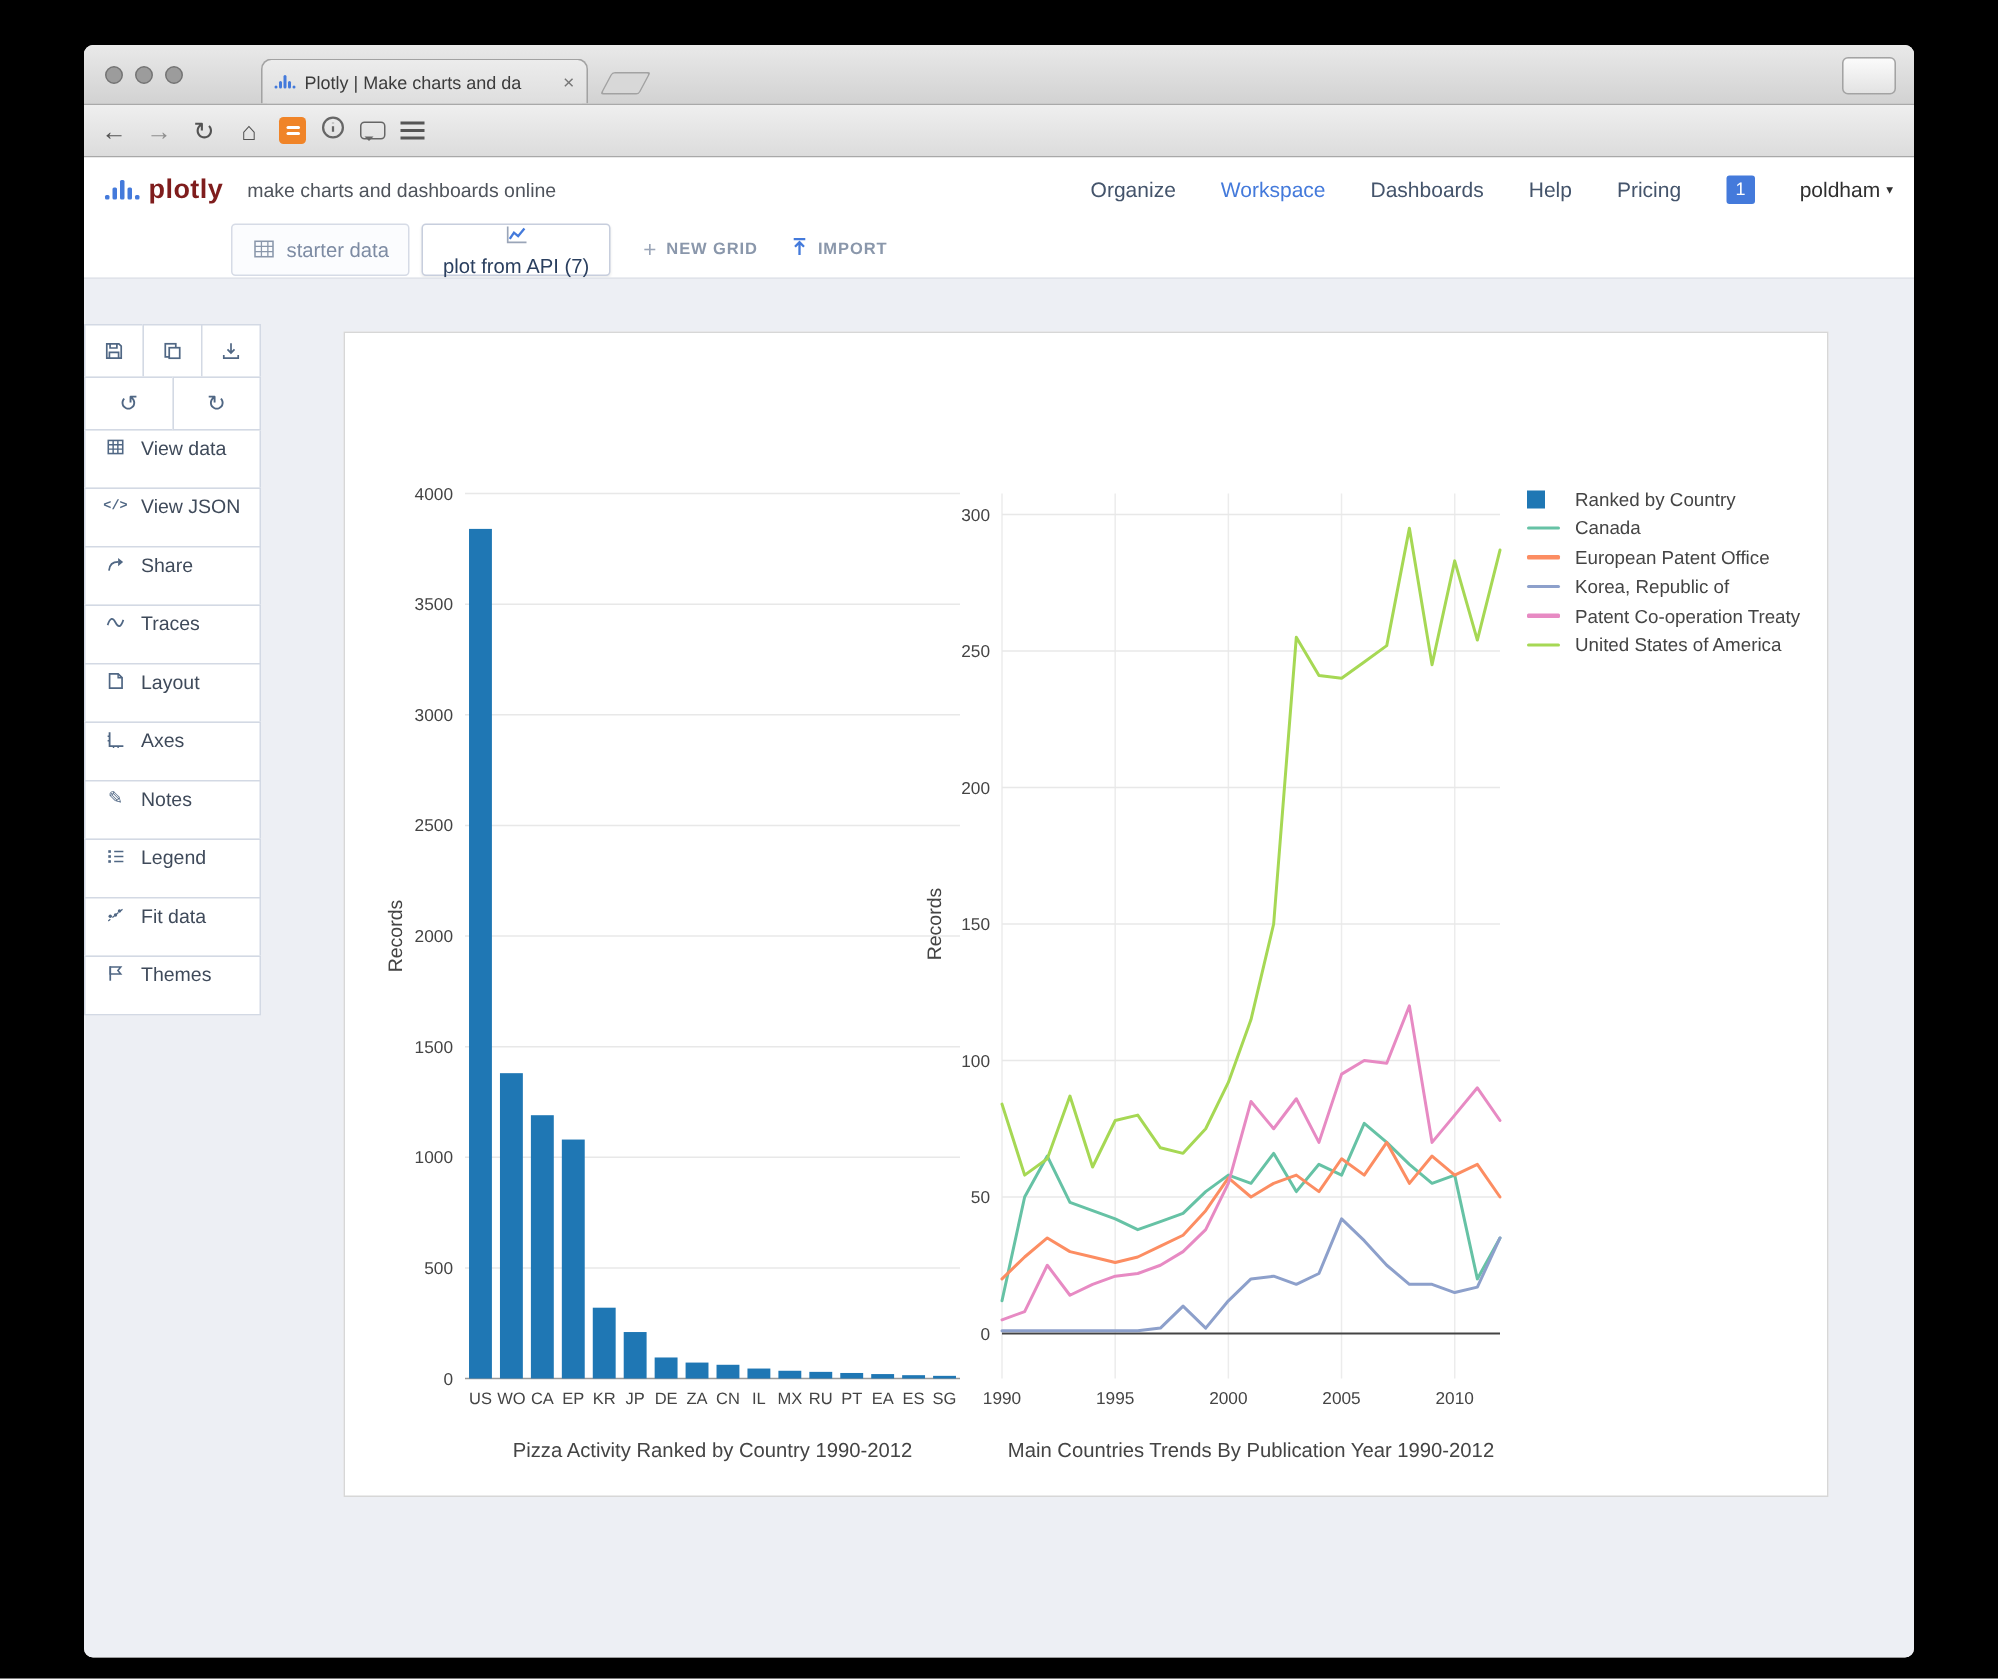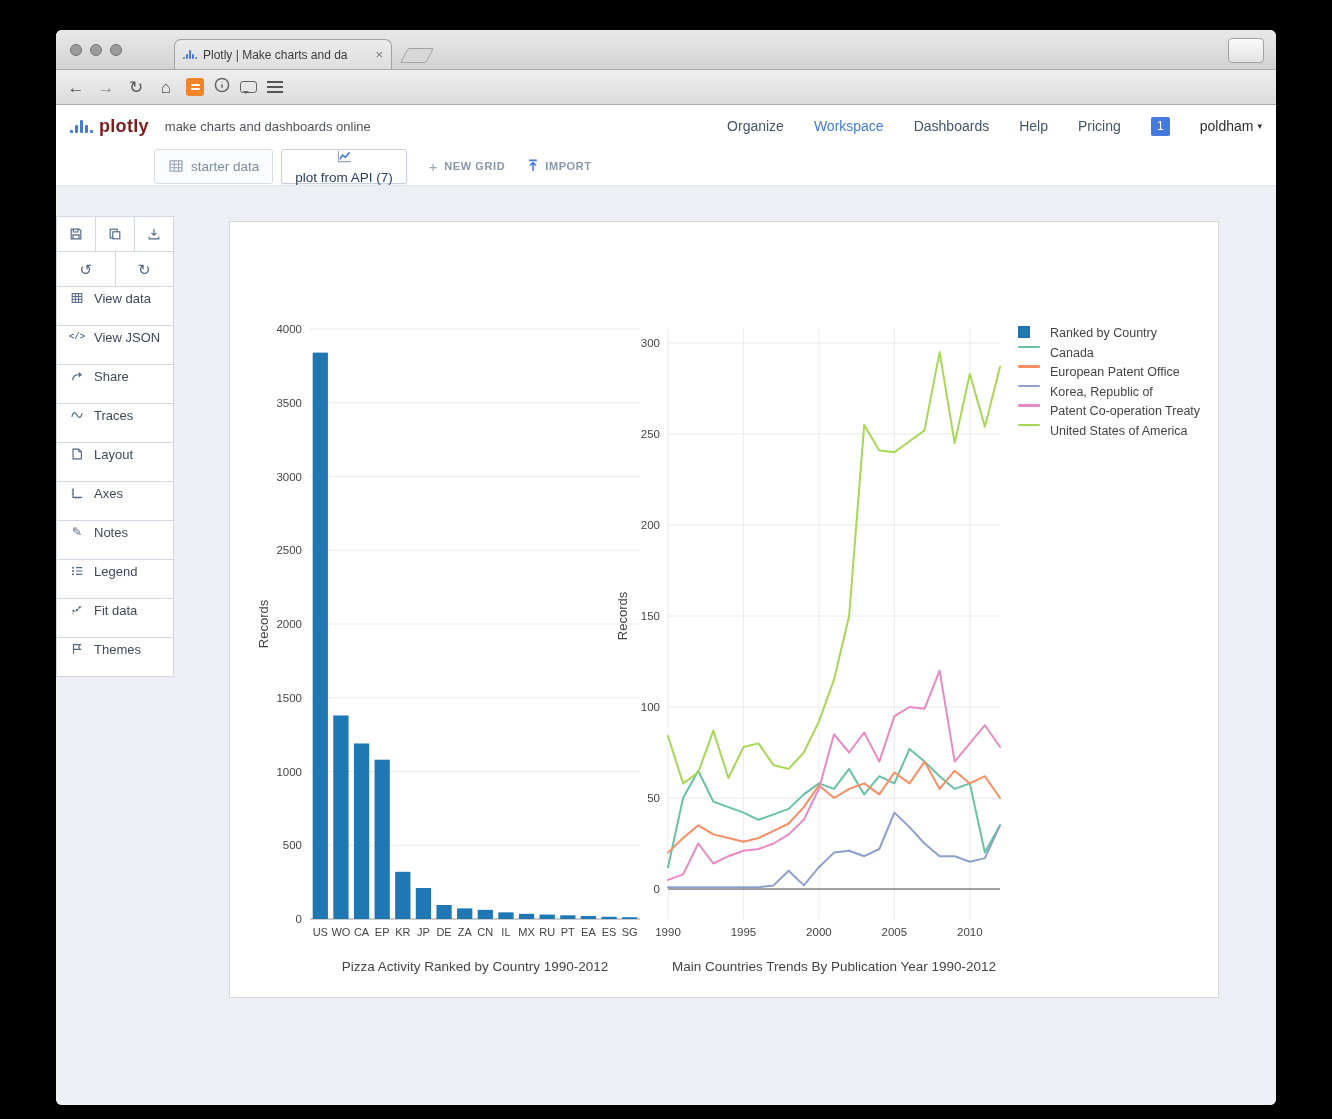--- a/index.html
+++ b/index.html
@@ -86,21 +86,21 @@
   .sicon{width:16px;display:inline-flex;justify-content:center;align-items:center;color:#506784;}
   
   .plotcard{position:absolute;left:173px;top:35px;width:990px;height:777px;background:#fff;border:1px solid #d7d7d7;}
   #chart-svg{position:absolute;left:0;top:0;width:990px;height:777px;}
   #chart-svg text{font-family:"Liberation Sans",sans-serif;}
   .figtitle{position:absolute;top:34px;left:0;width:100%;text-align:center;font-size:17px;color:#444;}
   .caption{position:absolute;font-size:13.5px;color:#444;text-align:center;top:737px;}
   .cap1{left:80px;width:330px;}
   .cap2{left:438px;width:332px;}
   .legend{position:absolute;left:788px;top:104px;display:flex;flex-direction:column;gap:6.5px;}
-  .lrow{display:flex;align-items:flex-start;gap:8px;font-size:12.5px;color:#444;height:13px;}
+  .lrow{display:flex;align-items:center;gap:8px;font-size:12.5px;color:#444;height:13px;}
   .sw{width:24px;display:flex;align-items:center;}
   .sq{width:12px;height:12px;display:block;}
   .ln{width:22px;height:2.6px;display:block;border-radius:1px;}
 </style>
 </head>
 <body>
 
 <div class="window">
 
   <div class="titlebar">

